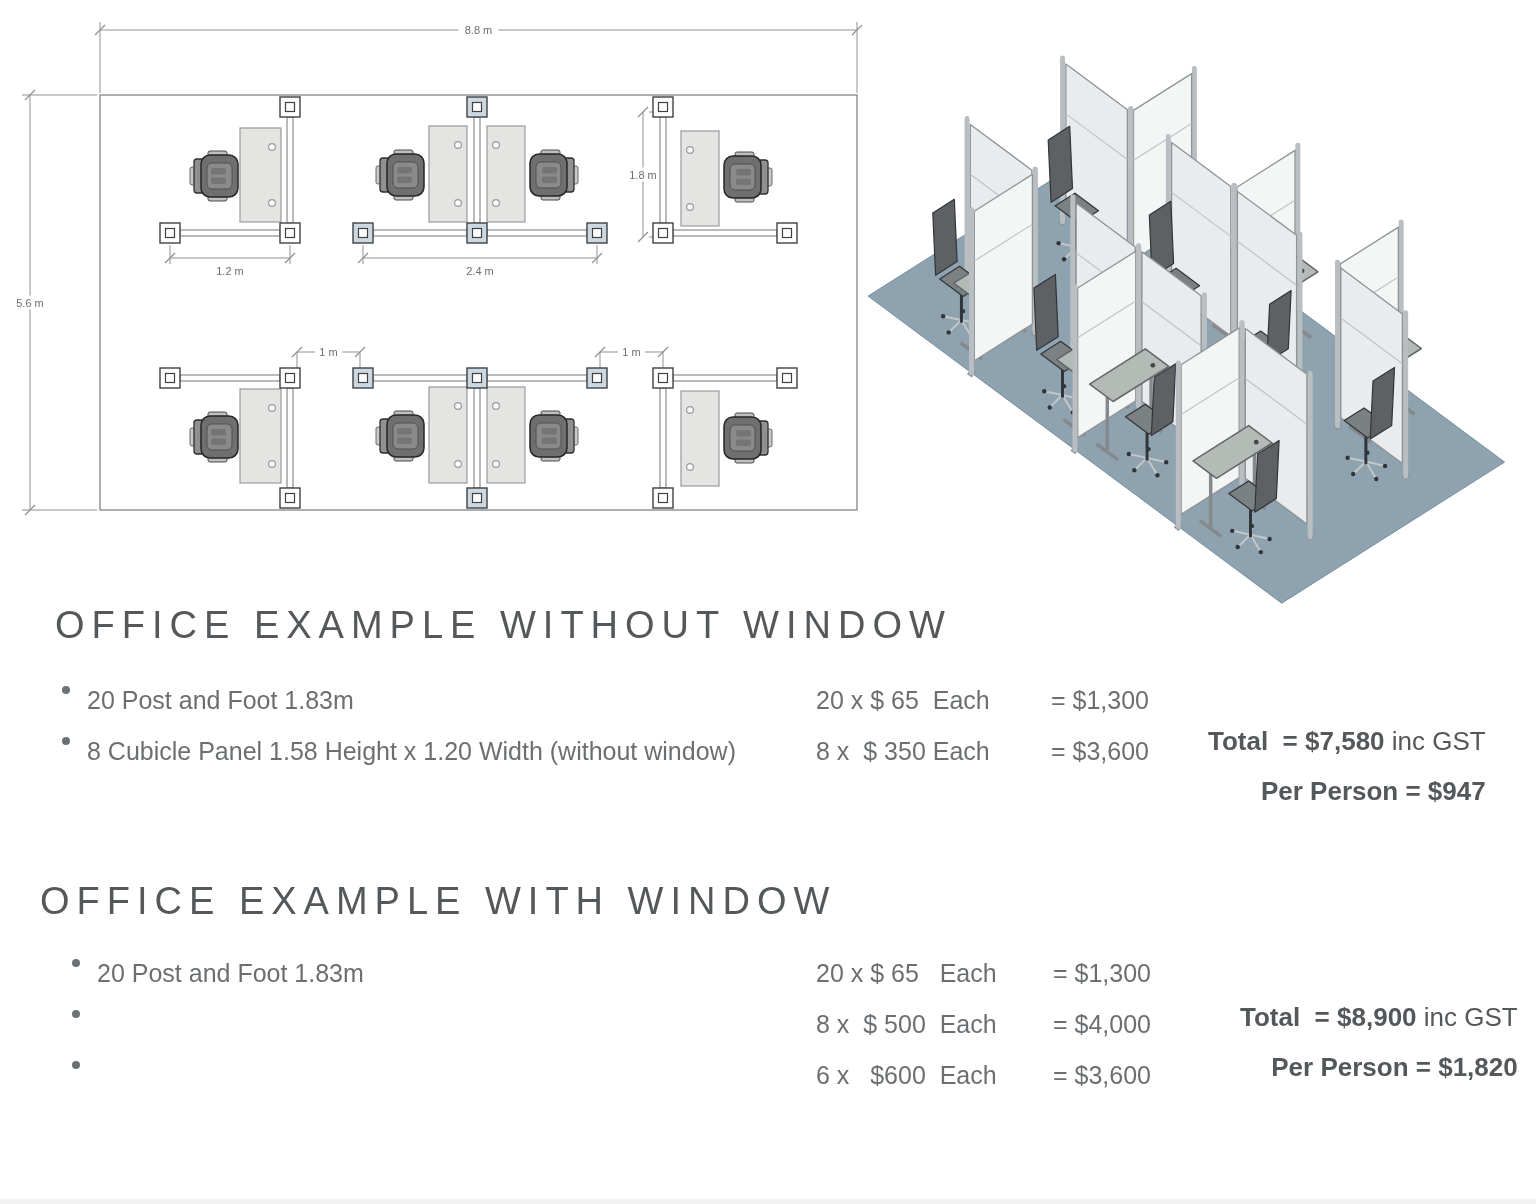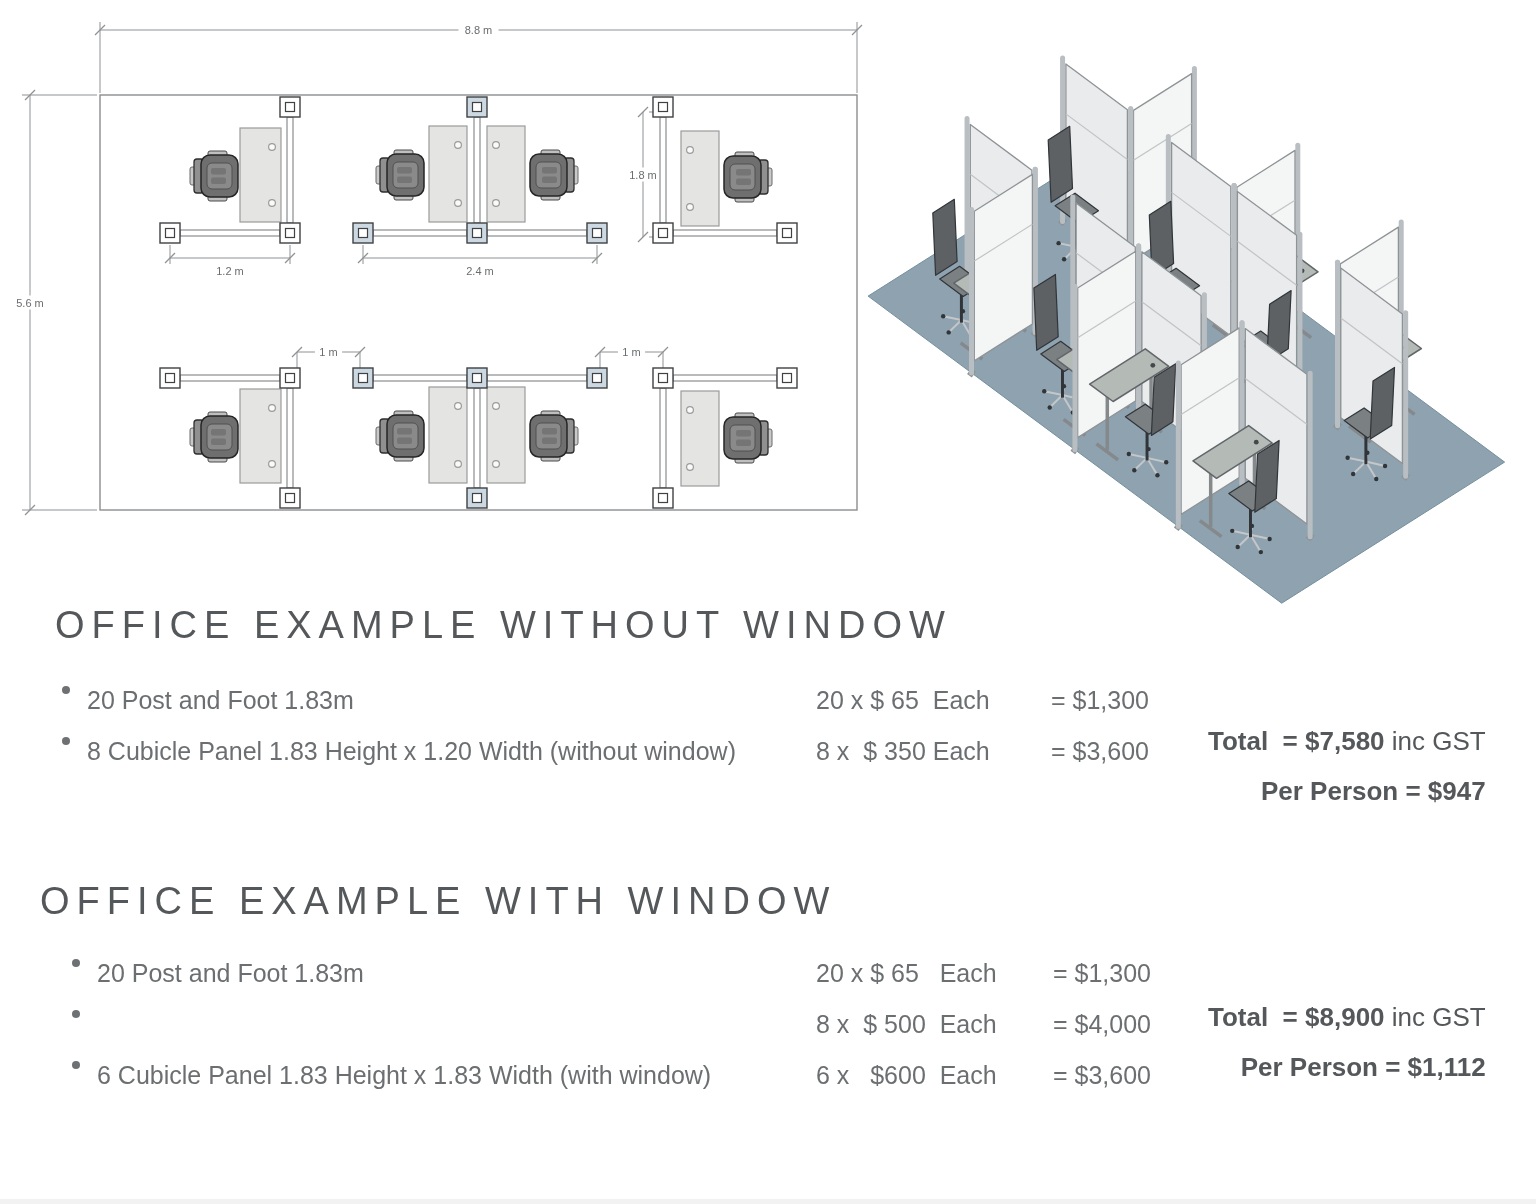--- a/index.html
+++ b/index.html
@@ -22,21 +22,21 @@
   #items2{left:72px;top:959px;}
   .row{position:relative;display:flex;align-items:flex-start;height:51px;
        font-size:25px;color:#6c6f71;}
   .bullet{width:8px;height:8px;border-radius:50%;background:#6e7173;
           margin-right:17px;flex:none;}
   .desc{white-space:pre;}
   .qty,.tot{position:absolute;white-space:pre;}
   #items1 .qty{left:754px;} #items1 .tot{left:989px;}
   #items2 .qty{left:744px;} #items2 .tot{left:981px;}
   .summary{position:absolute;left:1208px;font-size:26px;color:#55585b;}
-  #sum1{top:716px;} #sum2{top:992px;}
+  #sum1{top:716px;} #sum2{top:992px;margin-left:32px;}
   .sum-line{height:50px;display:flex;align-items:center;white-space:pre;justify-content:flex-end;}
   .b{font-weight:bold;}
   #bottom-edge{position:absolute;left:0;bottom:0;width:1536px;height:5px;background:#f2f2f2;}
 </style>
 </head>
 <body>
 
 <div>
 
   <svg id="plan-svg" width="880" height="560" viewBox="0 0 880 560">
@@ -623,21 +623,21 @@
   <div class="section-title" id="title1">OFFICE EXAMPLE WITHOUT WINDOW</div>
   <div class="items" id="items1">
       <div class="row">
         <span class="bullet"></span>
         <span class="desc">20 Post and Foot 1.83m</span>
         <span class="qty">20 x $ 65  Each</span>
         <span class="tot">= $1,300</span>
       </div>
       <div class="row">
         <span class="bullet"></span>
-        <span class="desc">8 Cubicle Panel 1.83 Height x 1.20 Width (without window)</span>
+        <span class="desc">8 Cubicle Panel 1.58 Height x 1.20 Width (without window)</span>
         <span class="qty">8 x  $ 350 Each</span>
         <span class="tot">= $3,600</span>
       </div>
     </div>
   <div class="summary" id="sum1">
     <div class="sum-line"><span class="b">Total  = $7,580</span><span> inc GST</span></div>
     <div class="sum-line"><span class="b">Per Person = $947</span></div>
   </div>
 
   <div class="section-title" id="title2">OFFICE EXAMPLE WITH WINDOW</div>
@@ -648,24 +648,23 @@
         <span class="qty">20 x $ 65   Each</span>
         <span class="tot">= $1,300</span>
       </div>
       <div class="row">
         <span class="bullet"></span>
         <span class="qty">8 x  $ 500  Each</span>
         <span class="tot">= $4,000</span>
       </div>
       <div class="row">
         <span class="bullet"></span>
-        <span class="desc">6 Cubicle Panel 1.83 Height x 1.83 Width (with window)</span>
         <span class="qty">6 x   $600  Each</span>
         <span class="tot">= $3,600</span>
       </div>
     </div>
   <div class="summary" id="sum2">
     <div class="sum-line"><span class="b">Total  = $8,900</span><span> inc GST</span></div>
-    <div class="sum-line"><span class="b">Per Person = $1,112</span></div>
+    <div class="sum-line"><span class="b">Per Person = $1,820</span></div>
   </div>
 
   <div id="bottom-edge"></div>
 </div>
 
 </body></html>

